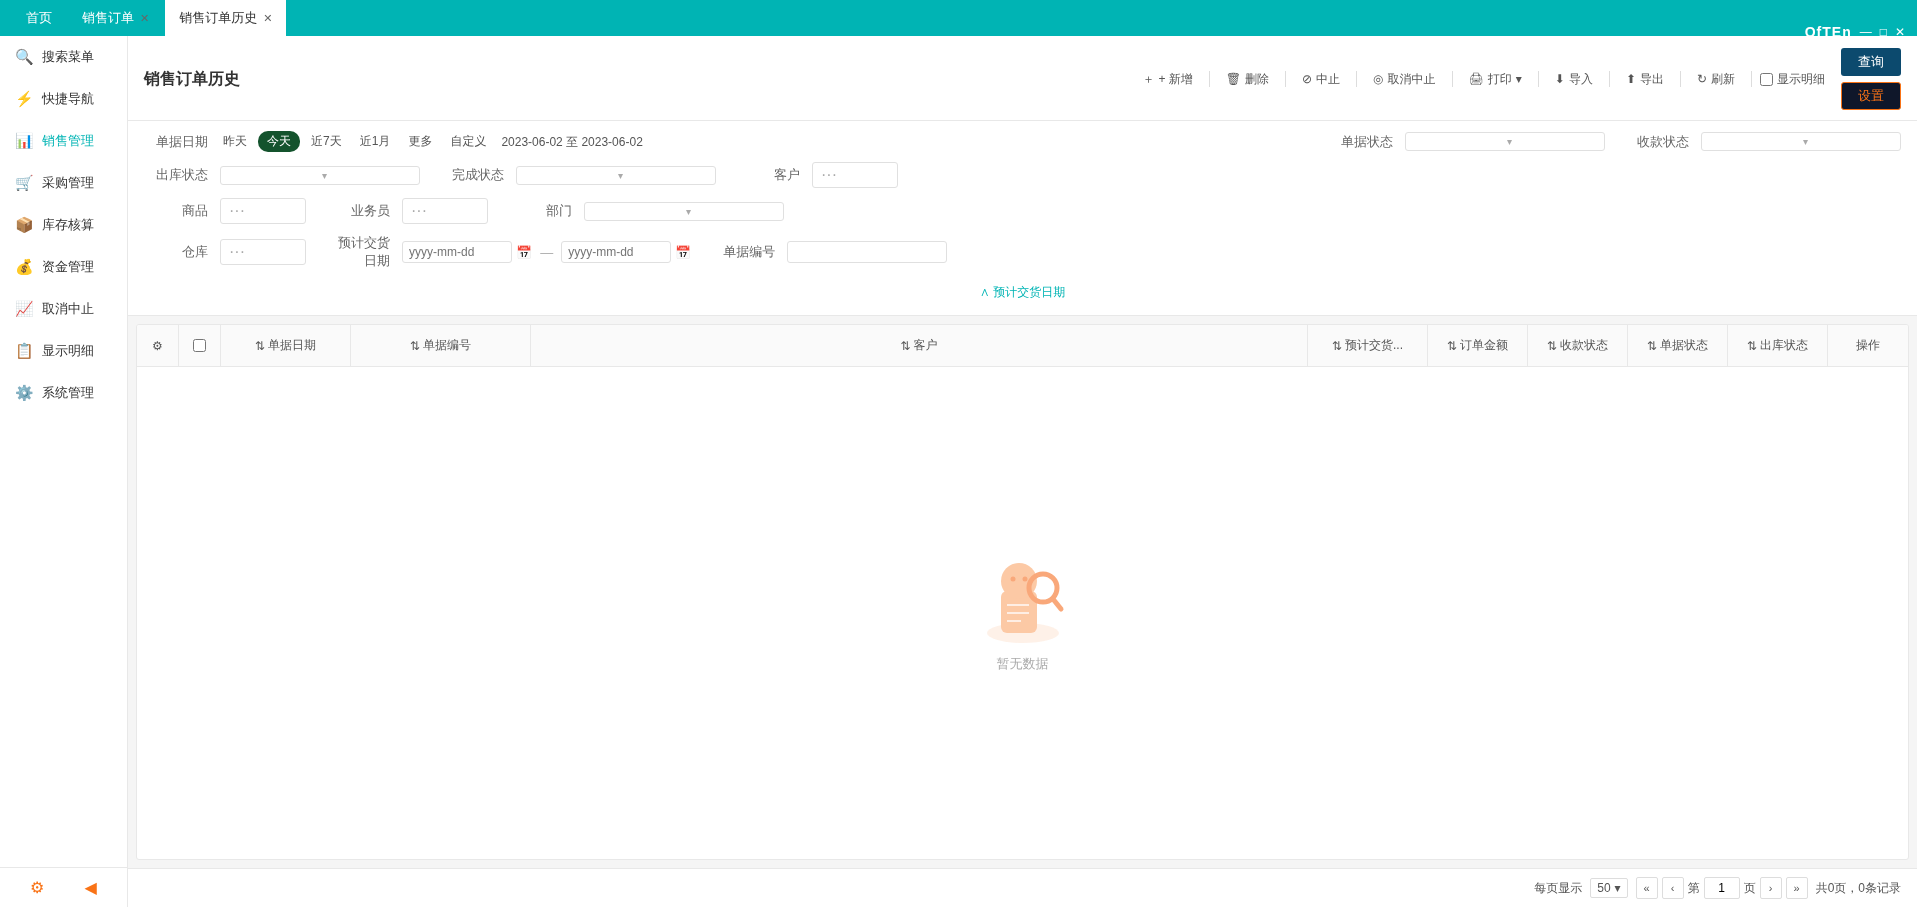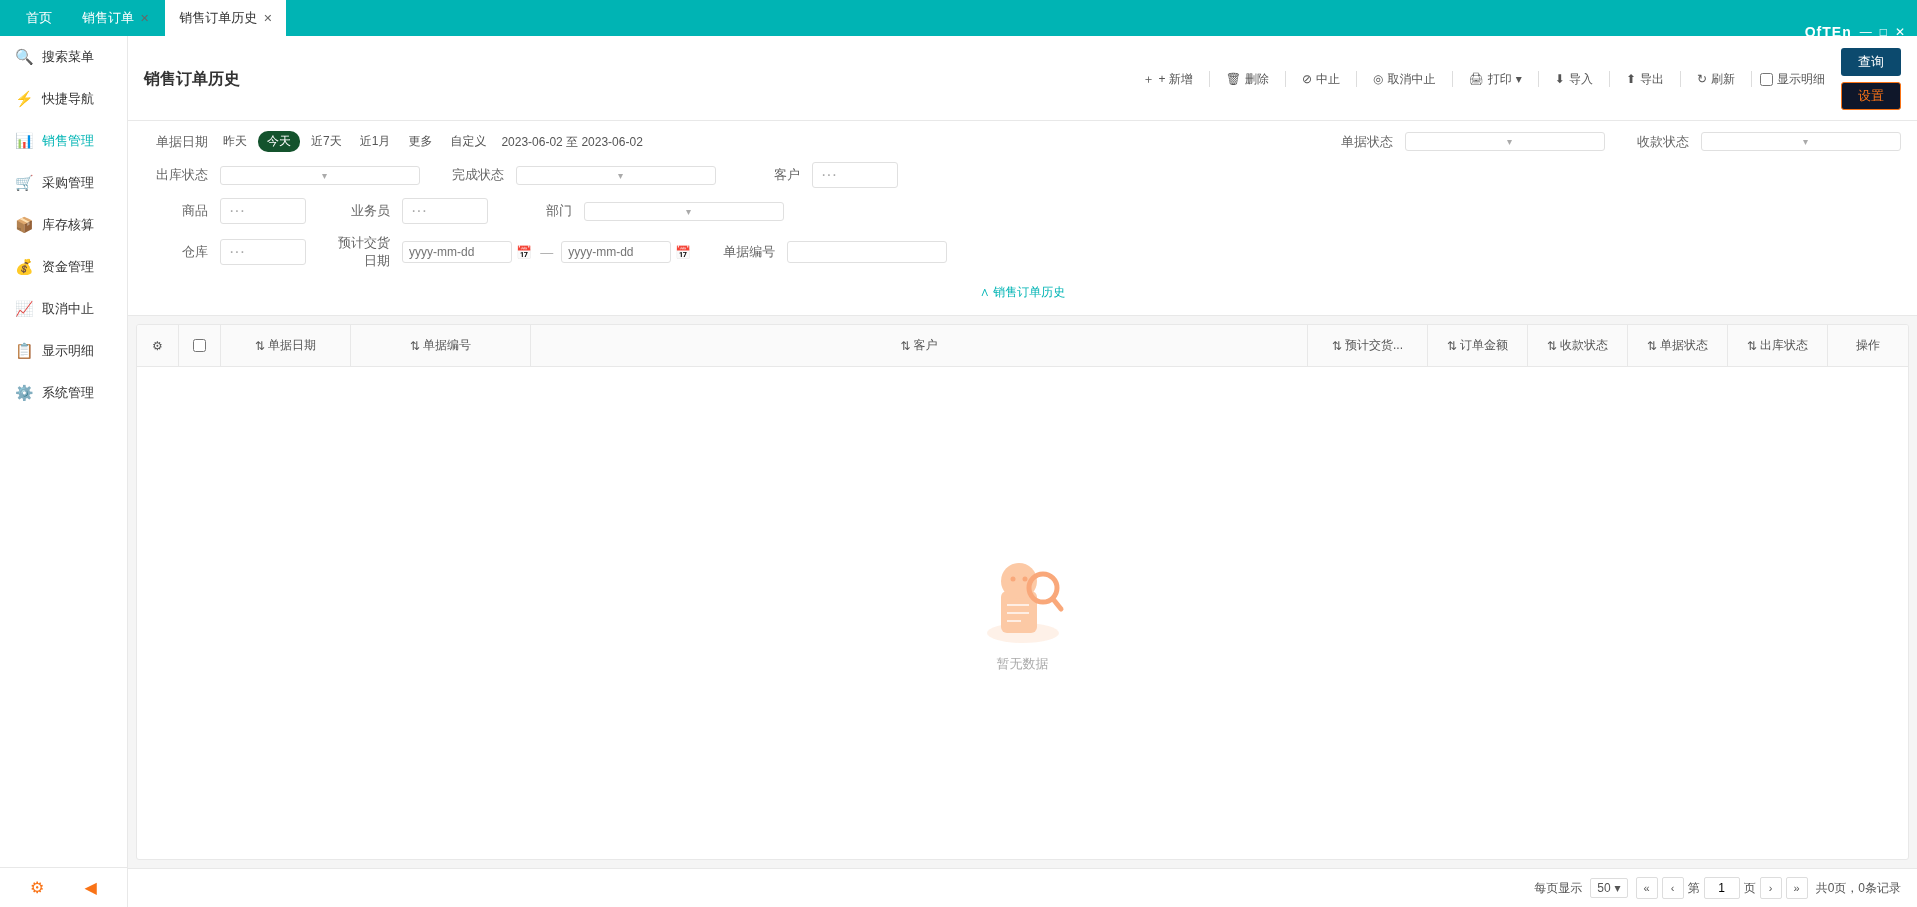--- a/index.html
+++ b/index.html
@@ -279,21 +279,21 @@
           <span class="cal-icon">📅</span>
           <span class="date-sep">—</span>
           <input class="date-input" type="text" placeholder="yyyy-mm-dd" style="">
           <span class="cal-icon">📅</span>
         </div>
         <span class="filter-label" style="margin-left:20px;">单据编号</span>
         <input class="date-input" type="text" style="margin-left: 4px; width: 160px; color: rgb(51, 51, 51);">
       </div>
 
       <div class="collapse-row">
-        <span>∧ 销售订单历史</span>
+        <span>∧ 预计交货日期</span>
       </div>
     </div>
 
     <div class="table-area">
       <div class="table-header">
         <div class="th th-settings">
           <span>⚙</span>
         </div>
         <div class="th th-check">
           <input type="checkbox" style="">

